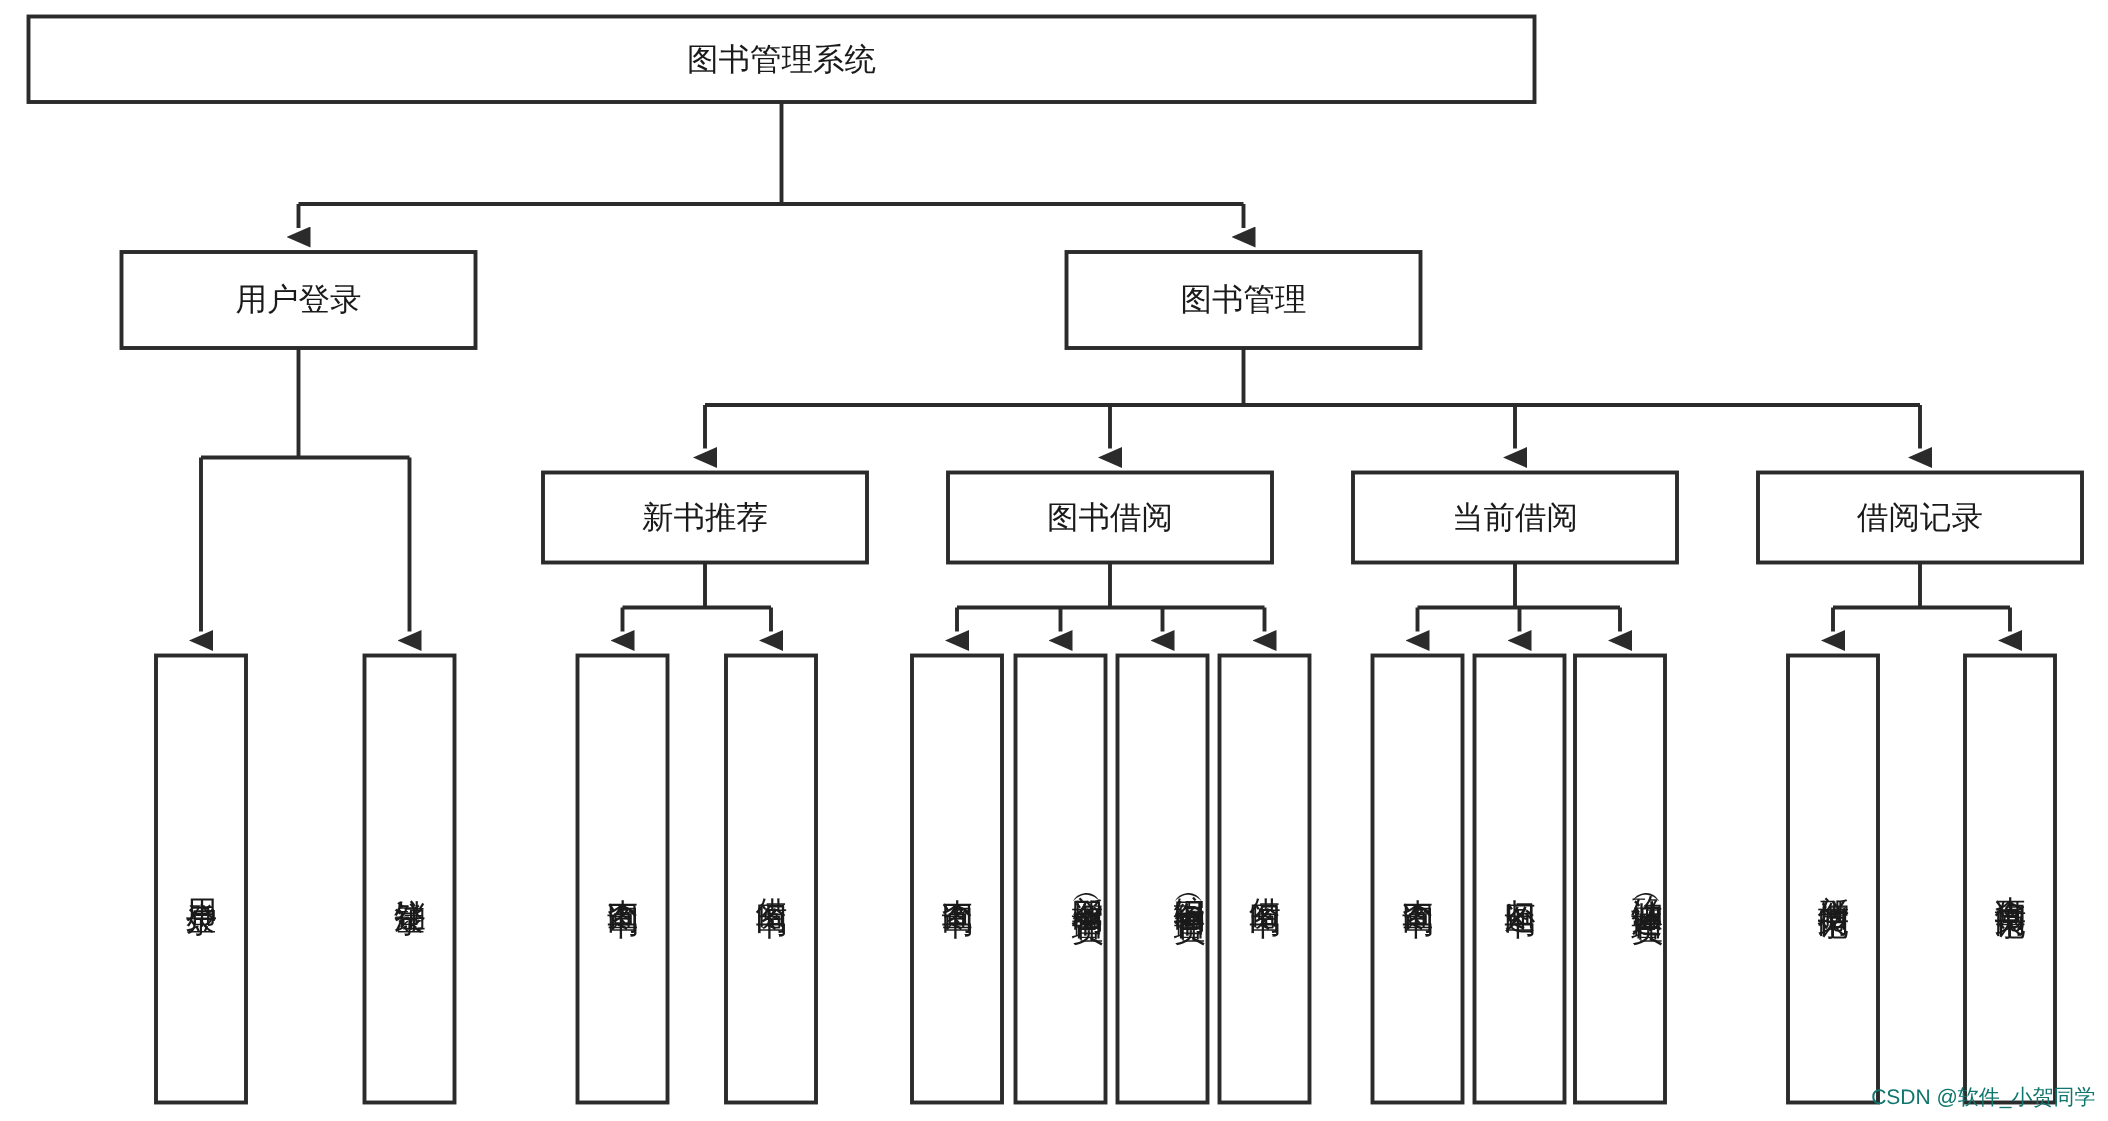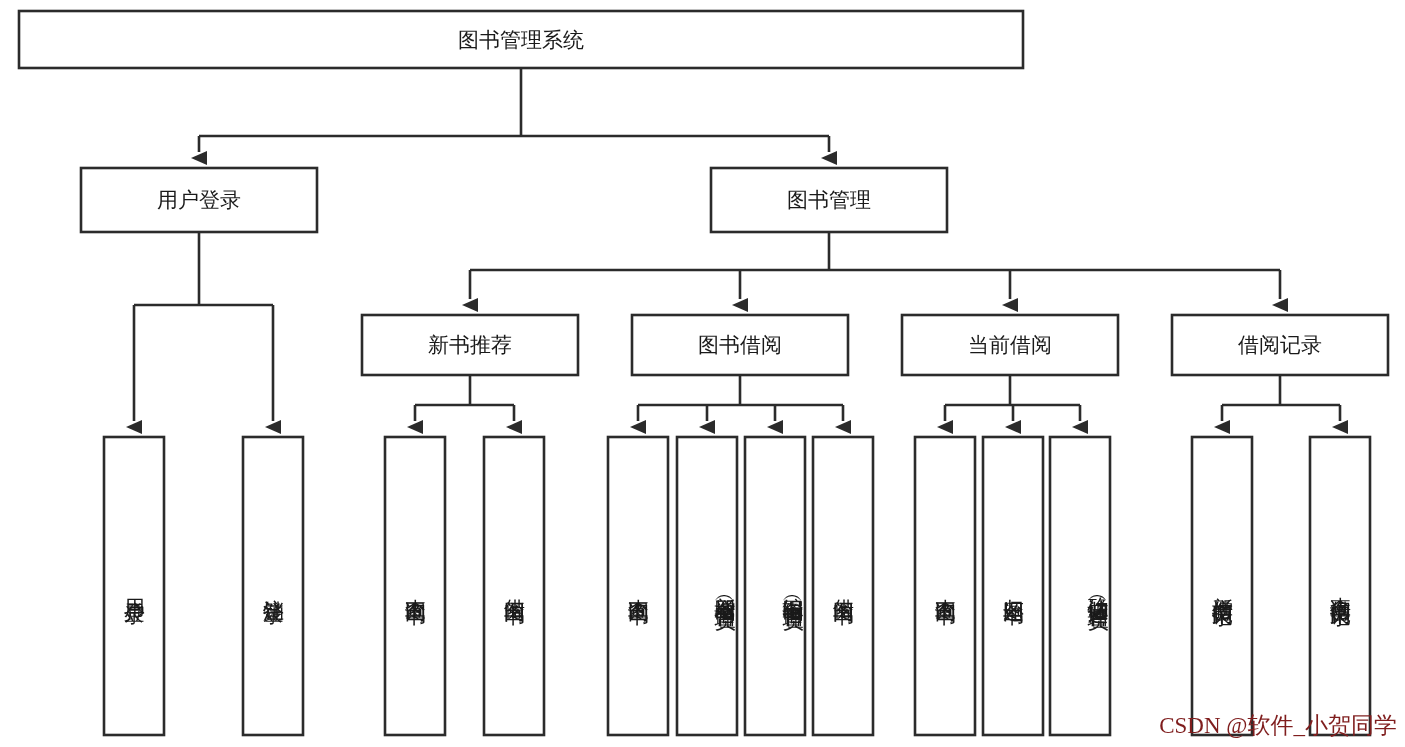--- a/index.html
+++ b/index.html
@@ -52,23 +52,23 @@
     color: #1a1a1a;
     letter-spacing: 2px;
     text-align: center;
     white-space: nowrap;
     pointer-events: none;
   }
   .watermark {
     position: absolute;
     right: 8px;
     bottom: 6px;
-    font-family: Liberation Serif, serif;
-    font-size: 23px;
-    color: #7f1d1d;
+    font-family: Liberation Sans, sans-serif;
+    font-size: 14px;
+    color: #0f766e;
     white-space: nowrap;
     pointer-events: none;
   }
 </style>
 </head>
 <body>
 
 <svg id="diagram" viewBox="0 0 1405 747">
   <defs>
     <marker id="arrow" markerWidth="14" markerHeight="16" refX="1" refY="8" orient="auto" markerUnits="userSpaceOnUse">

